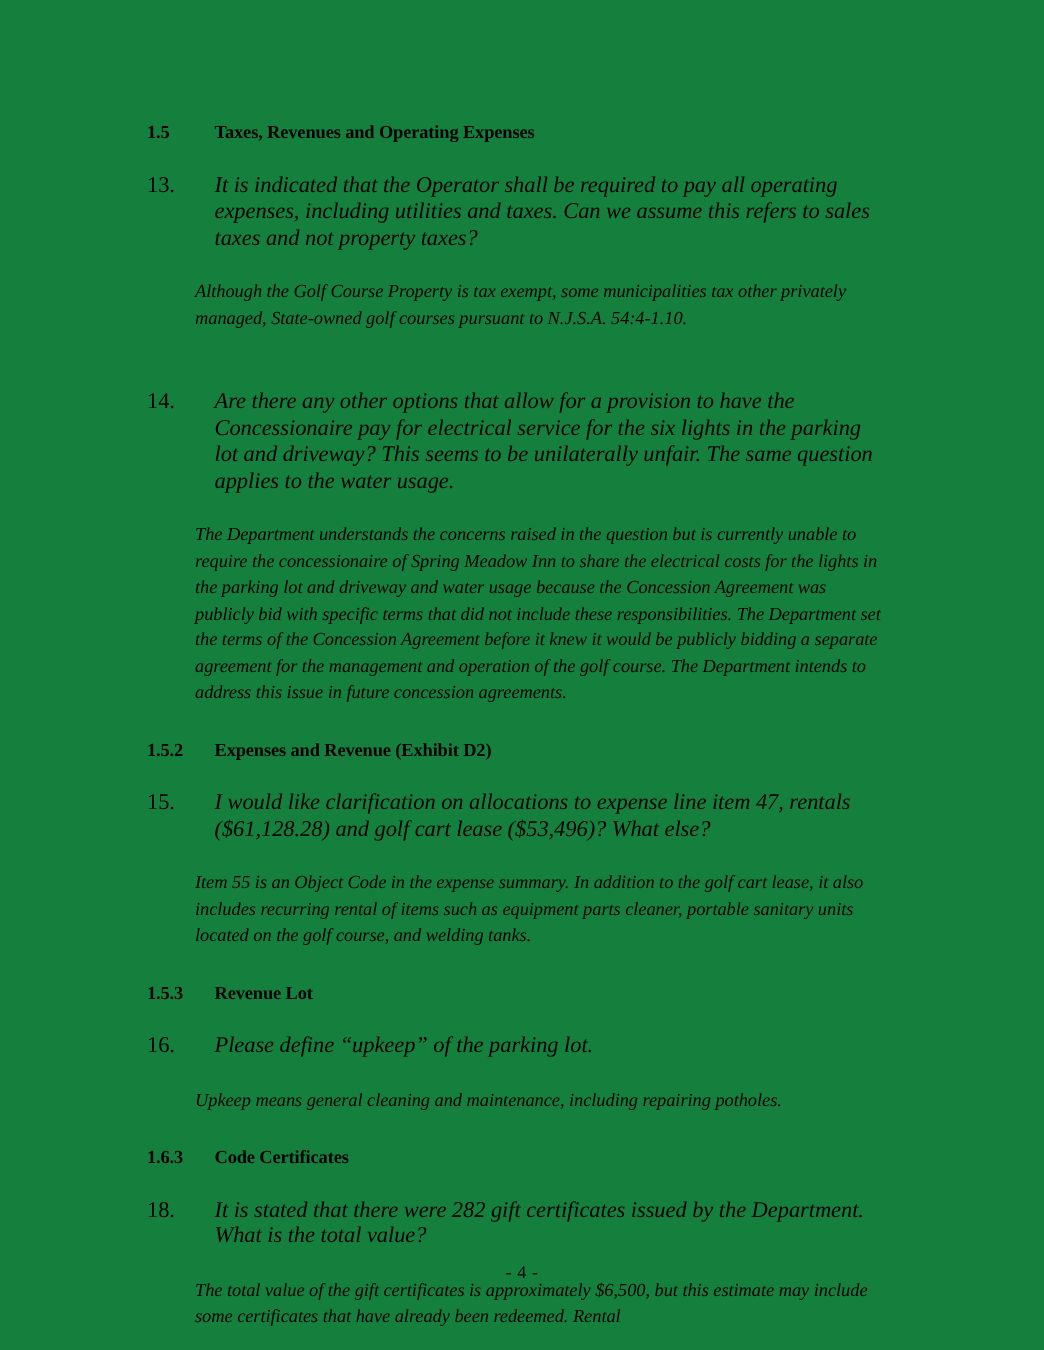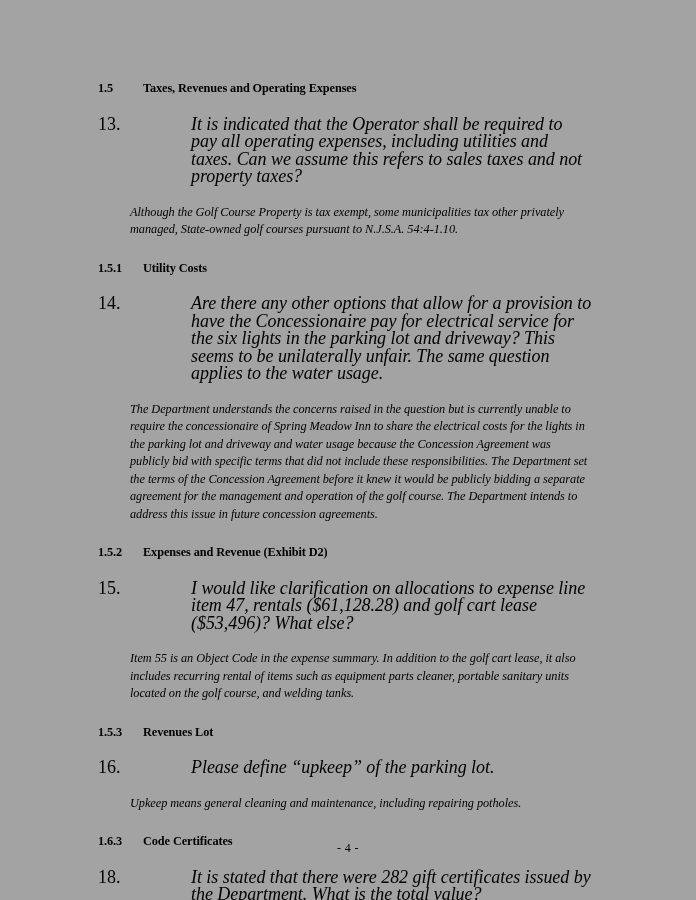--- a/index.html
+++ b/index.html
@@ -13,21 +13,21 @@
     font-family: "Liberation Serif", "DejaVu Serif", serif;
     color: #000000;
     -webkit-font-smoothing: antialiased;
   }
   .page {
     position: relative;
     width: 696px;
     height: 900px;
     box-sizing: border-box;
     padding: 80px 104px 0 98px;
-    background: #a3a3a3;
+    background: #15803d;
   }
   .content {
     width: 494px;
   }
 
   
   .section-heading {
     display: flex;
     align-items: flex-start;
     font-weight: bold;
@@ -40,24 +40,23 @@
     max-width: 45px;
   }
   .section-heading .sec-title {
     flex: 1 1 auto;
   }
 
   
   .qa-item {
     display: flex;
     align-items: flex-start;
-    font-size: 18px;
+    font-size: 15px;
     line-height: 17.5px;
     letter-spacing: -0.05px;
-    gap: 48px;
   }
   .qa-item .q-num {
     flex: 0 0 45px;
     max-width: 45px;
   }
   .qa-item .q-text {
     flex: 1 1 auto;
     text-align: left;
     font-style: italic;
   }
@@ -99,24 +98,20 @@
 
     <div class="qa-item">
       <span class="q-num">13.</span>
       <span class="q-text">It is indicated that the Operator shall be required to pay all operating expenses, including utilities and taxes.  Can we assume this refers to sales taxes and not property taxes?</span>
     </div>
     <div class="gap-md"></div>
 
     <div class="answer">Although the Golf Course Property is tax exempt, some municipalities tax other privately managed, State-owned golf courses pursuant to N.J.S.A.  54:4-1.10.</div>
     <div class="gap-lg"></div>
 
-    <div class="section-heading">
-      <span class="sec-num">1.5.1</span>
-      <span class="sec-title">Utility Costs</span>
-    </div>
     <div class="gap-md"></div>
 
     <div class="qa-item">
       <span class="q-num">14.</span>
       <span class="q-text">Are there any other options that allow for a provision to have the Concessionaire pay for electrical service for the six lights in the parking lot and driveway?  This seems to be unilaterally unfair.  The same question applies to the water usage.</span>
     </div>
     <div class="gap-md"></div>
 
     <div class="answer">The Department understands the concerns raised in the question but is currently unable to require the concessionaire of Spring Meadow Inn to share the electrical costs for the lights in the parking lot and driveway and water usage because the Concession Agreement was publicly bid with specific terms that did not include these responsibilities.  The Department set the terms of the Concession Agreement before it knew it would be publicly bidding a separate agreement for the management and operation of the golf course.  The Department intends to address this issue in future concession agreements.</div>
     <div class="gap-lg"></div>
@@ -131,21 +126,21 @@
       <span class="q-num">15.</span>
       <span class="q-text">I would like clarification on allocations to expense line item 47, rentals ($61,128.28) and golf cart lease ($53,496)? What else?</span>
     </div>
     <div class="gap-md"></div>
 
     <div class="answer">Item 55 is an Object Code in the expense summary. In addition to the golf cart lease, it also includes recurring rental of items such as equipment parts cleaner, portable sanitary units located on the golf course, and welding tanks.</div>
     <div class="gap-lg"></div>
 
     <div class="section-heading">
       <span class="sec-num">1.5.3</span>
-      <span class="sec-title">Revenues Lot</span>
+      <span class="sec-title">Revenue Lot</span>
     </div>
     <div class="gap-md"></div>
 
     <div class="qa-item">
       <span class="q-num">16.</span>
       <span class="q-text">Please define “upkeep” of the parking lot.</span>
     </div>
     <div class="gap-md"></div>
 
     <div class="answer">Upkeep means general cleaning and maintenance, including repairing potholes.</div>

